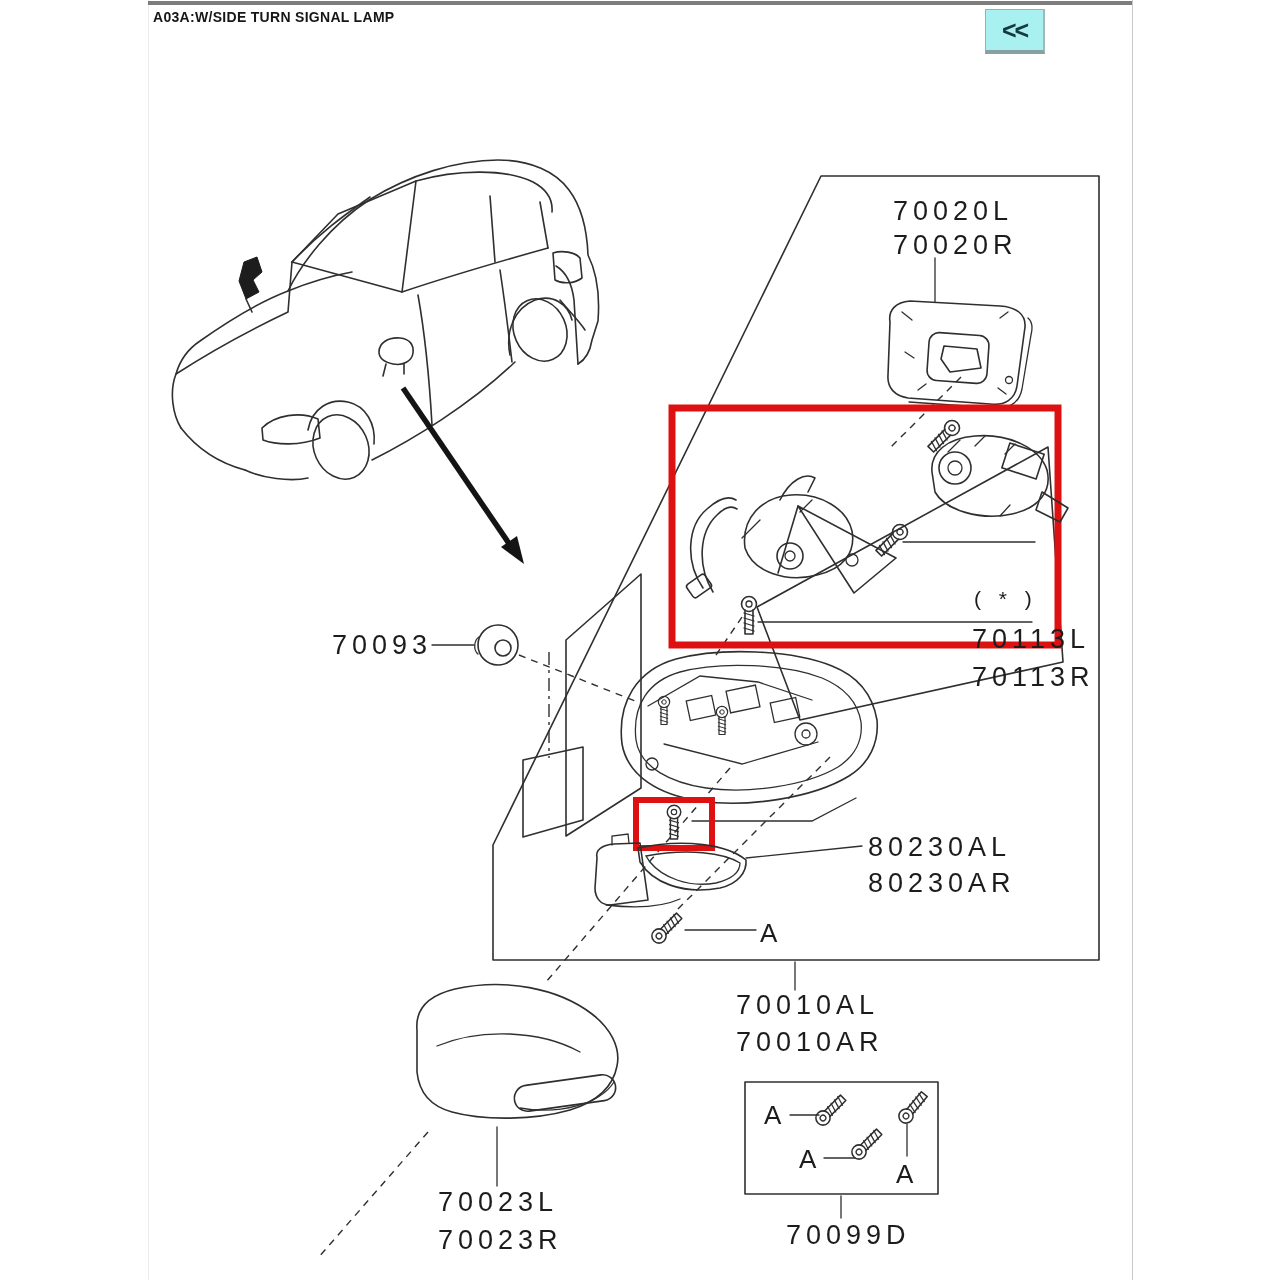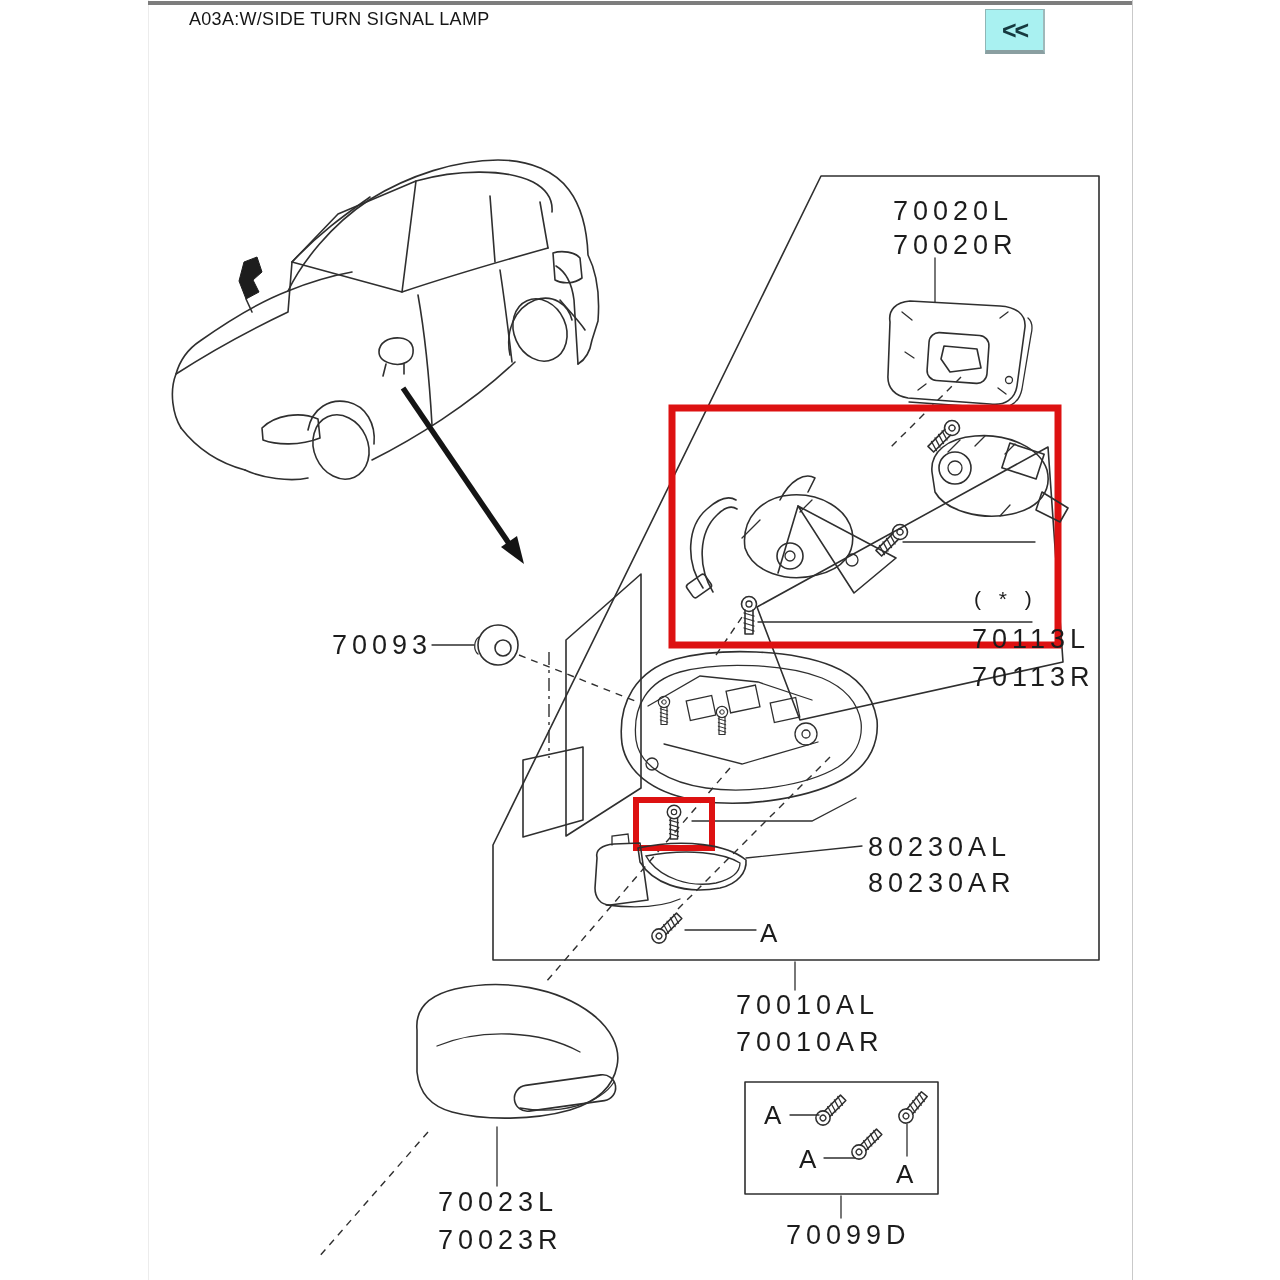--- a/index.html
+++ b/index.html
@@ -1,20 +1,20 @@
 <!DOCTYPE html>
 <html><head>
 <meta charset="utf-8">
 <style>
   html,body{margin:0;padding:0;background:#ffffff;width:1280px;height:1280px;overflow:hidden;}
   #page{position:relative;width:1280px;height:1280px;background:#fff;font-family:"Liberation Sans",sans-serif;}
   #content-frame{position:absolute;left:148px;top:0;width:983px;height:1280px;background:#fff;
     border-left:1px solid #ececec;border-right:1px solid #c9c9c9;}
   #top-border{position:absolute;left:148px;top:1px;width:984px;height:4px;background:#7d7d7d;}
-  #page-title{position:absolute;left:153px;top:9px;font-size:18px;font-weight:400;letter-spacing:.3px;color:#161616;white-space:nowrap;margin-left:36px;}
+  #page-title{position:absolute;left:153px;top:9px;font-size:14px;font-weight:700;letter-spacing:.3px;color:#161616;white-space:nowrap;}
   #collapse-btn{position:absolute;left:985px;top:9px;width:60px;height:45px;background:#a9f1f1;
     border:1px solid #8fb6b6;border-bottom:4px solid #8a9fa1;border-right:2px solid #9fb9ba;
     display:flex;align-items:center;justify-content:center;
     font-size:25px;font-weight:700;color:#16393f;letter-spacing:-2px;cursor:pointer;box-sizing:border-box;}
   svg{position:absolute;left:0;top:0;}
   svg text{font-family:"Liberation Sans",sans-serif;}
   .sk{fill:none;stroke:#2f2f2f;stroke-width:1.6;stroke-linecap:round;stroke-linejoin:round;}
   .skt{fill:none;stroke:#2f2f2f;stroke-width:1.3;stroke-linecap:round;}
   .dash{fill:none;stroke:#2f2f2f;stroke-width:1.4;stroke-dasharray:7 6;}
   .dashdot{fill:none;stroke:#2f2f2f;stroke-width:1.4;stroke-dasharray:13 5 3 5;}

